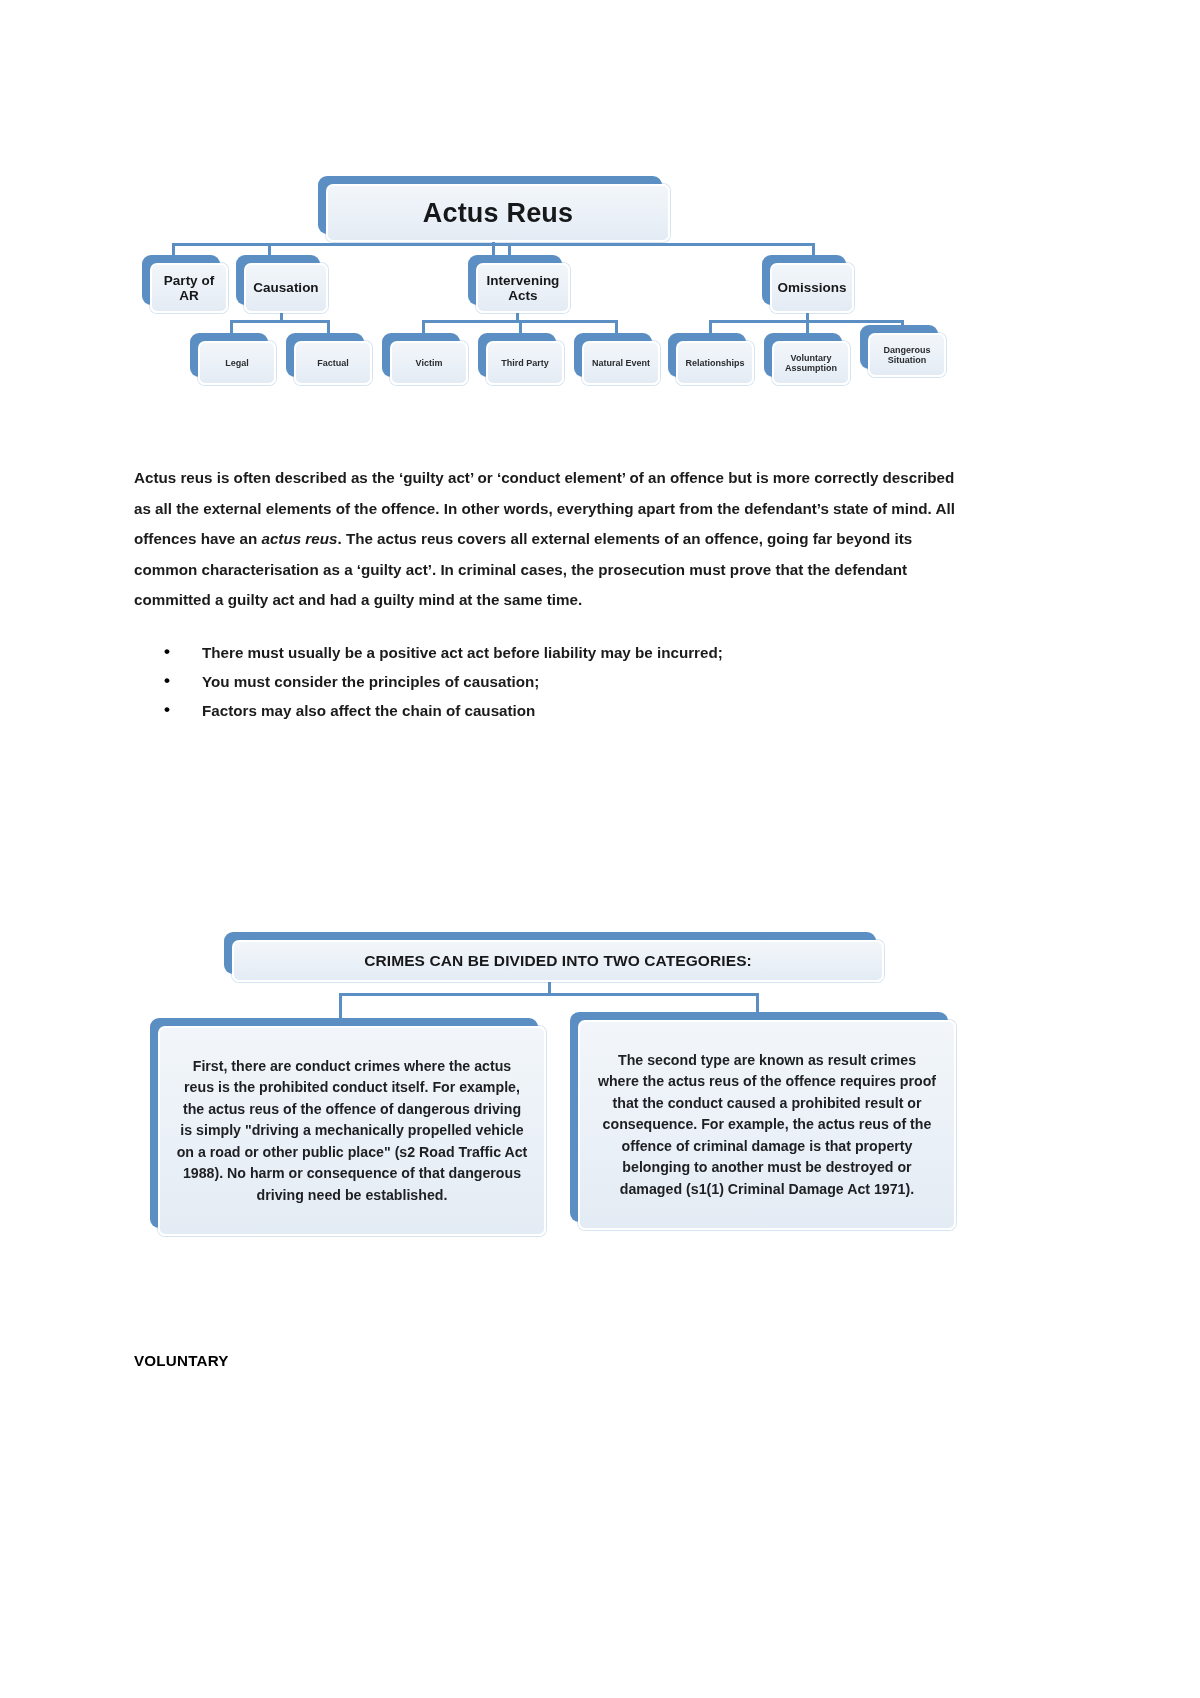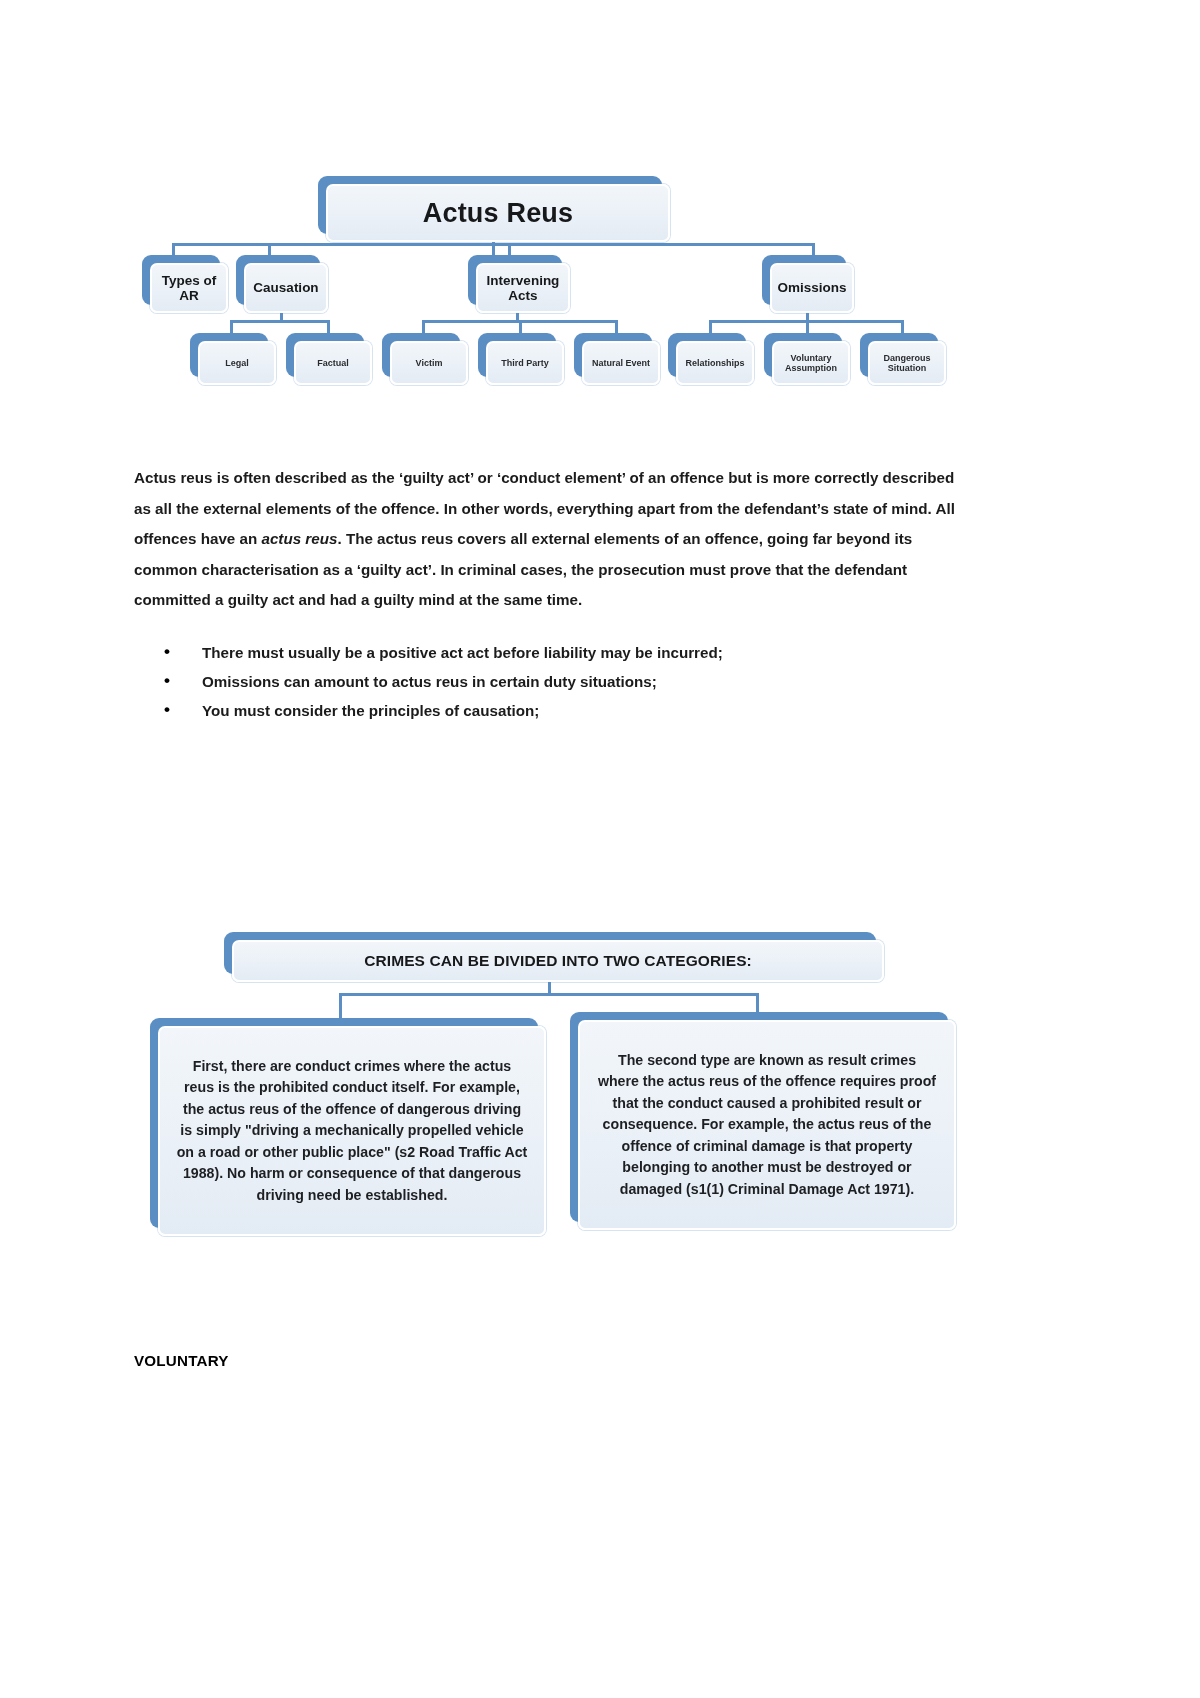--- a/index.html
+++ b/index.html
@@ -86,21 +86,21 @@
   .d1-l3 { height: 52px; }
   .d1-l3 .card span { font-size: 9px; color: #2a2c2f; font-weight: bold; }
 
   #d1-legal    { left: 190px; top: 333px; width: 86px; }
   #d1-factual  { left: 286px; top: 333px; width: 86px; }
   #d1-victim   { left: 382px; top: 333px; width: 86px; }
   #d1-third    { left: 478px; top: 333px; width: 86px; }
   #d1-natural  { left: 574px; top: 333px; width: 86px; }
   #d1-relation { left: 668px; top: 333px; width: 86px; padding-left: 30px; }
   #d1-volassum { left: 764px; top: 333px; width: 86px; }
-  #d1-dangerous{ left: 860px; top: 333px; width: 86px; }
+  #d1-dangerous{ left: 860px; top: 325px; width: 86px; }
 
   
   .body-text {
     position: absolute;
     left: 134px;
     width: 838px;
     font-size: 15.2px;
     line-height: 30.5px;
     color: #1b1b1b;
     font-weight: 600;
@@ -183,21 +183,21 @@
     <div class="conn v" style="left:492px; top:242px; height:14px;"></div>
     <div class="conn h" style="left:172px; top:243px; width:642px;"></div>
     <div class="conn v" style="left:172px; top:243px; height:13px;"></div>
     <div class="conn v" style="left:268px; top:243px; height:13px;"></div>
     <div class="conn v" style="left:508px; top:243px; height:13px;"></div>
     <div class="conn v" style="left:812px; top:243px; height:13px;"></div>
 
     <div class="sa-box d1-l2" id="d1-types">
       <div class="plate"></div>
       <div class="card">
-        <span>Types of AR</span>
+        <span>Party of AR</span>
       </div>
     </div>
     <div class="sa-box d1-l2" id="d1-causation">
       <div class="plate"></div>
       <div class="card">
         <span>Causation</span>
       </div>
     </div>
     <div class="sa-box d1-l2" id="d1-interv">
       <div class="plate"></div>
@@ -276,22 +276,22 @@
       <div class="card">
         <span>Dangerous Situation</span>
       </div>
     </div>
   </div>
 
   <p class="body-text" id="para1"><span>Actus reus is often described as the ‘guilty act’ or ‘conduct element’ of an offence but is more correctly described as all the external elements of the offence. In other words, everything apart from the defendant’s state of mind. All offences have an </span><em>actus reus</em><span>. The actus reus covers all external elements of an offence, going far beyond its common characterisation as a ‘guilty act’. In criminal cases, the prosecution must prove that the defendant committed a guilty act and had a guilty mind at the same time.</span></p>
 
   <ul class="bullets">
     <li>There must usually be a positive act act before liability may be incurred;</li>
-    <li>Omissions can amount to actus reus in certain duty situations;</li>
     <li>You must consider the principles of causation;</li>
+    <li>Factors may also affect the chain of causation</li>
   </ul>
 
 
   <div id="diagram2">
 
     <div class="sa-box" id="d2-header">
       <div class="plate"></div>
       <div class="card">
         <span>CRIMES CAN BE DIVIDED INTO TWO CATEGORIES:</span>
       </div>

